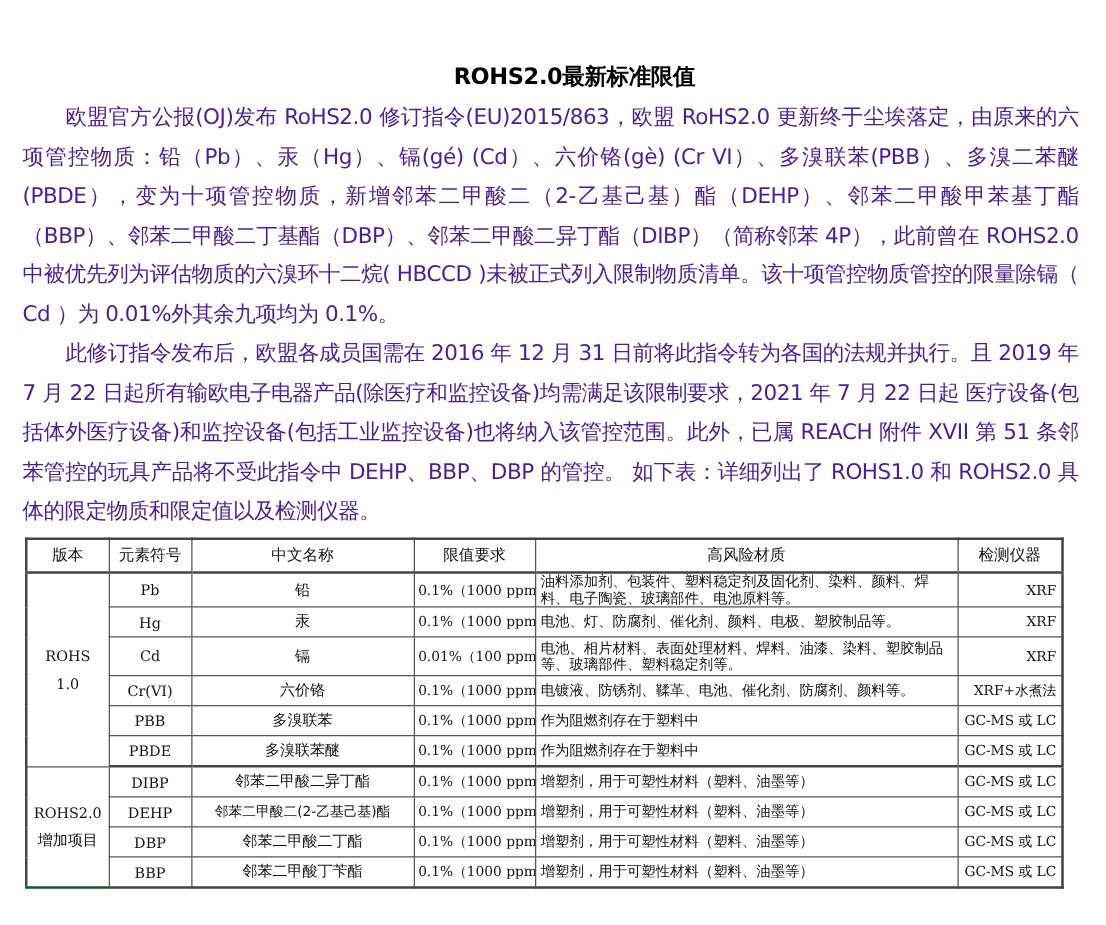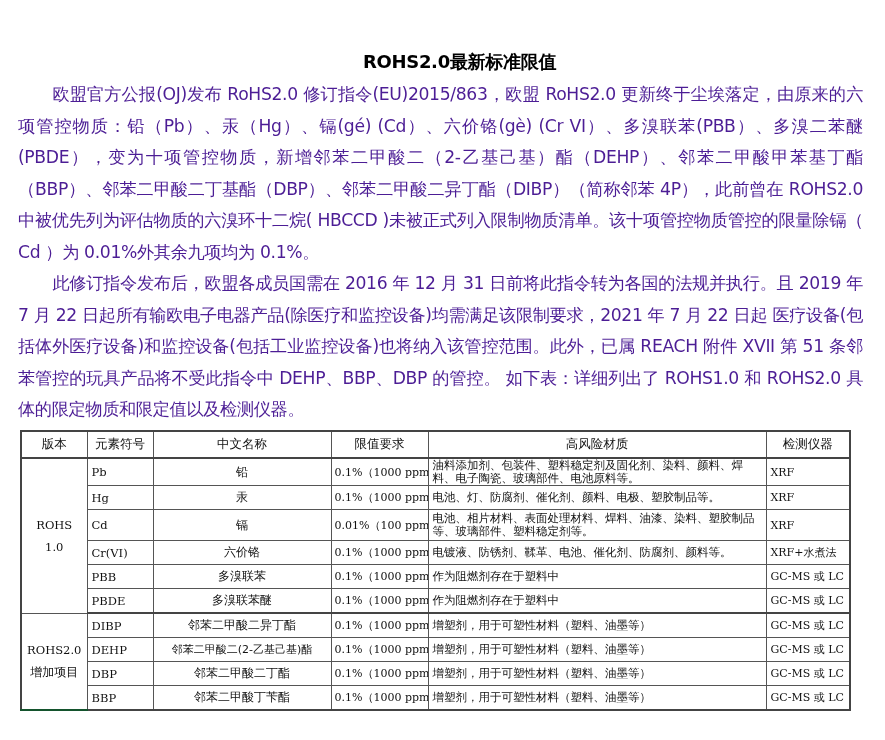--- a/index.html
+++ b/index.html
@@ -64,27 +64,27 @@
       vertical-align: middle;
       overflow: hidden;
     }
     th {
       height: 25px;
       text-align: center;
       font-size: 12.5px;
       font-family: "DejaVu Sans", "Liberation Sans", sans-serif;
       border-bottom: 2px solid #444444;
     }
-    td.center { text-align: left; }
+    td.center { text-align: center; }
     td.left { text-align: left; line-height: 13px; font-family: "DejaVu Sans", "Liberation Sans", sans-serif; font-size: 11.5px; }
     td.limit { font-size: 11px; text-align: left; white-space: nowrap; padding-left: 3px; }
     td.name { font-family: "DejaVu Sans", "Liberation Sans", sans-serif; font-size: 12px; text-align: center; }
     td.version { text-align: center; font-size: 11.5px; line-height: 22px; }
     td.version .cn { font-family: "DejaVu Sans", "Liberation Sans", sans-serif; font-size: 12px; }
-    td.inst { text-align: left; font-size: 11px; white-space: nowrap; margin-left: 44px; }
+    td.inst { text-align: right; font-size: 11px; white-space: nowrap; margin-left: 44px; }
     tr.group-end td { border-bottom: 2px solid #444444; }
     tr.r27 td { height: 26px; }
     tr.r30 td { height: 30px; }
     tr.r24 td { height: 23px; }
   </style>
 </head>
 <body>
 
 <h1 class="title">ROHS2.0最新标准限值</h1>
 

